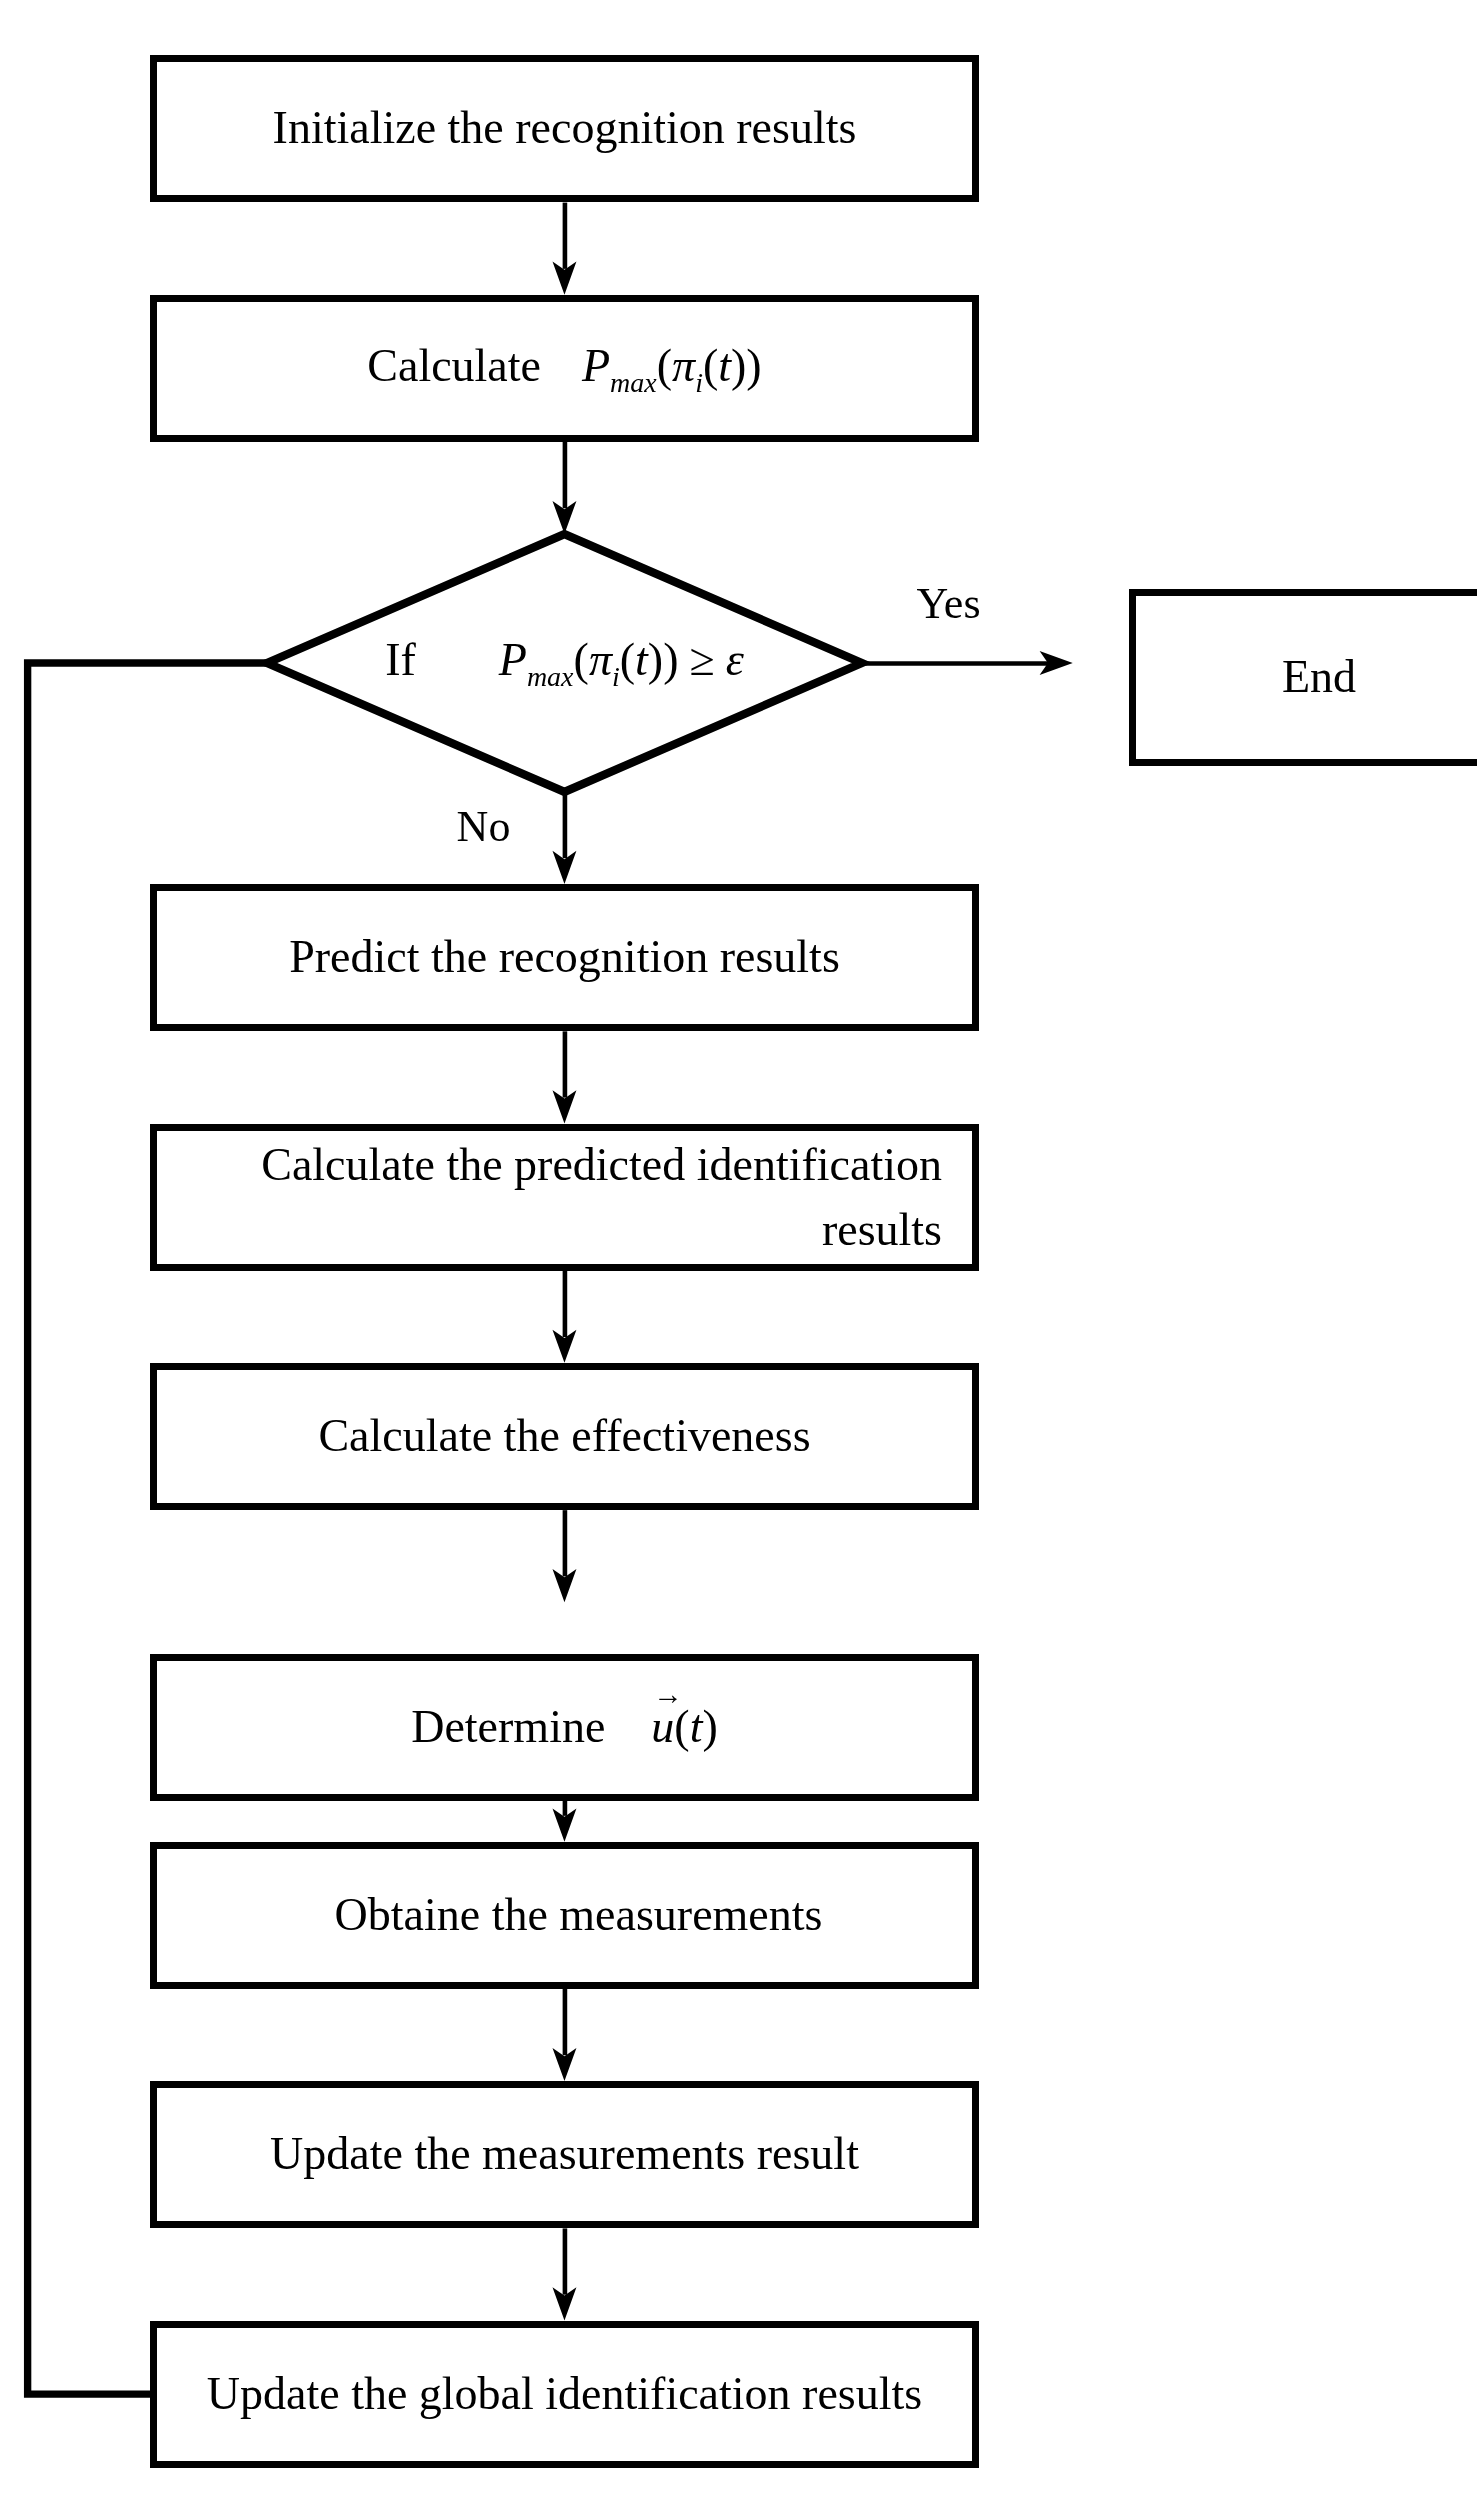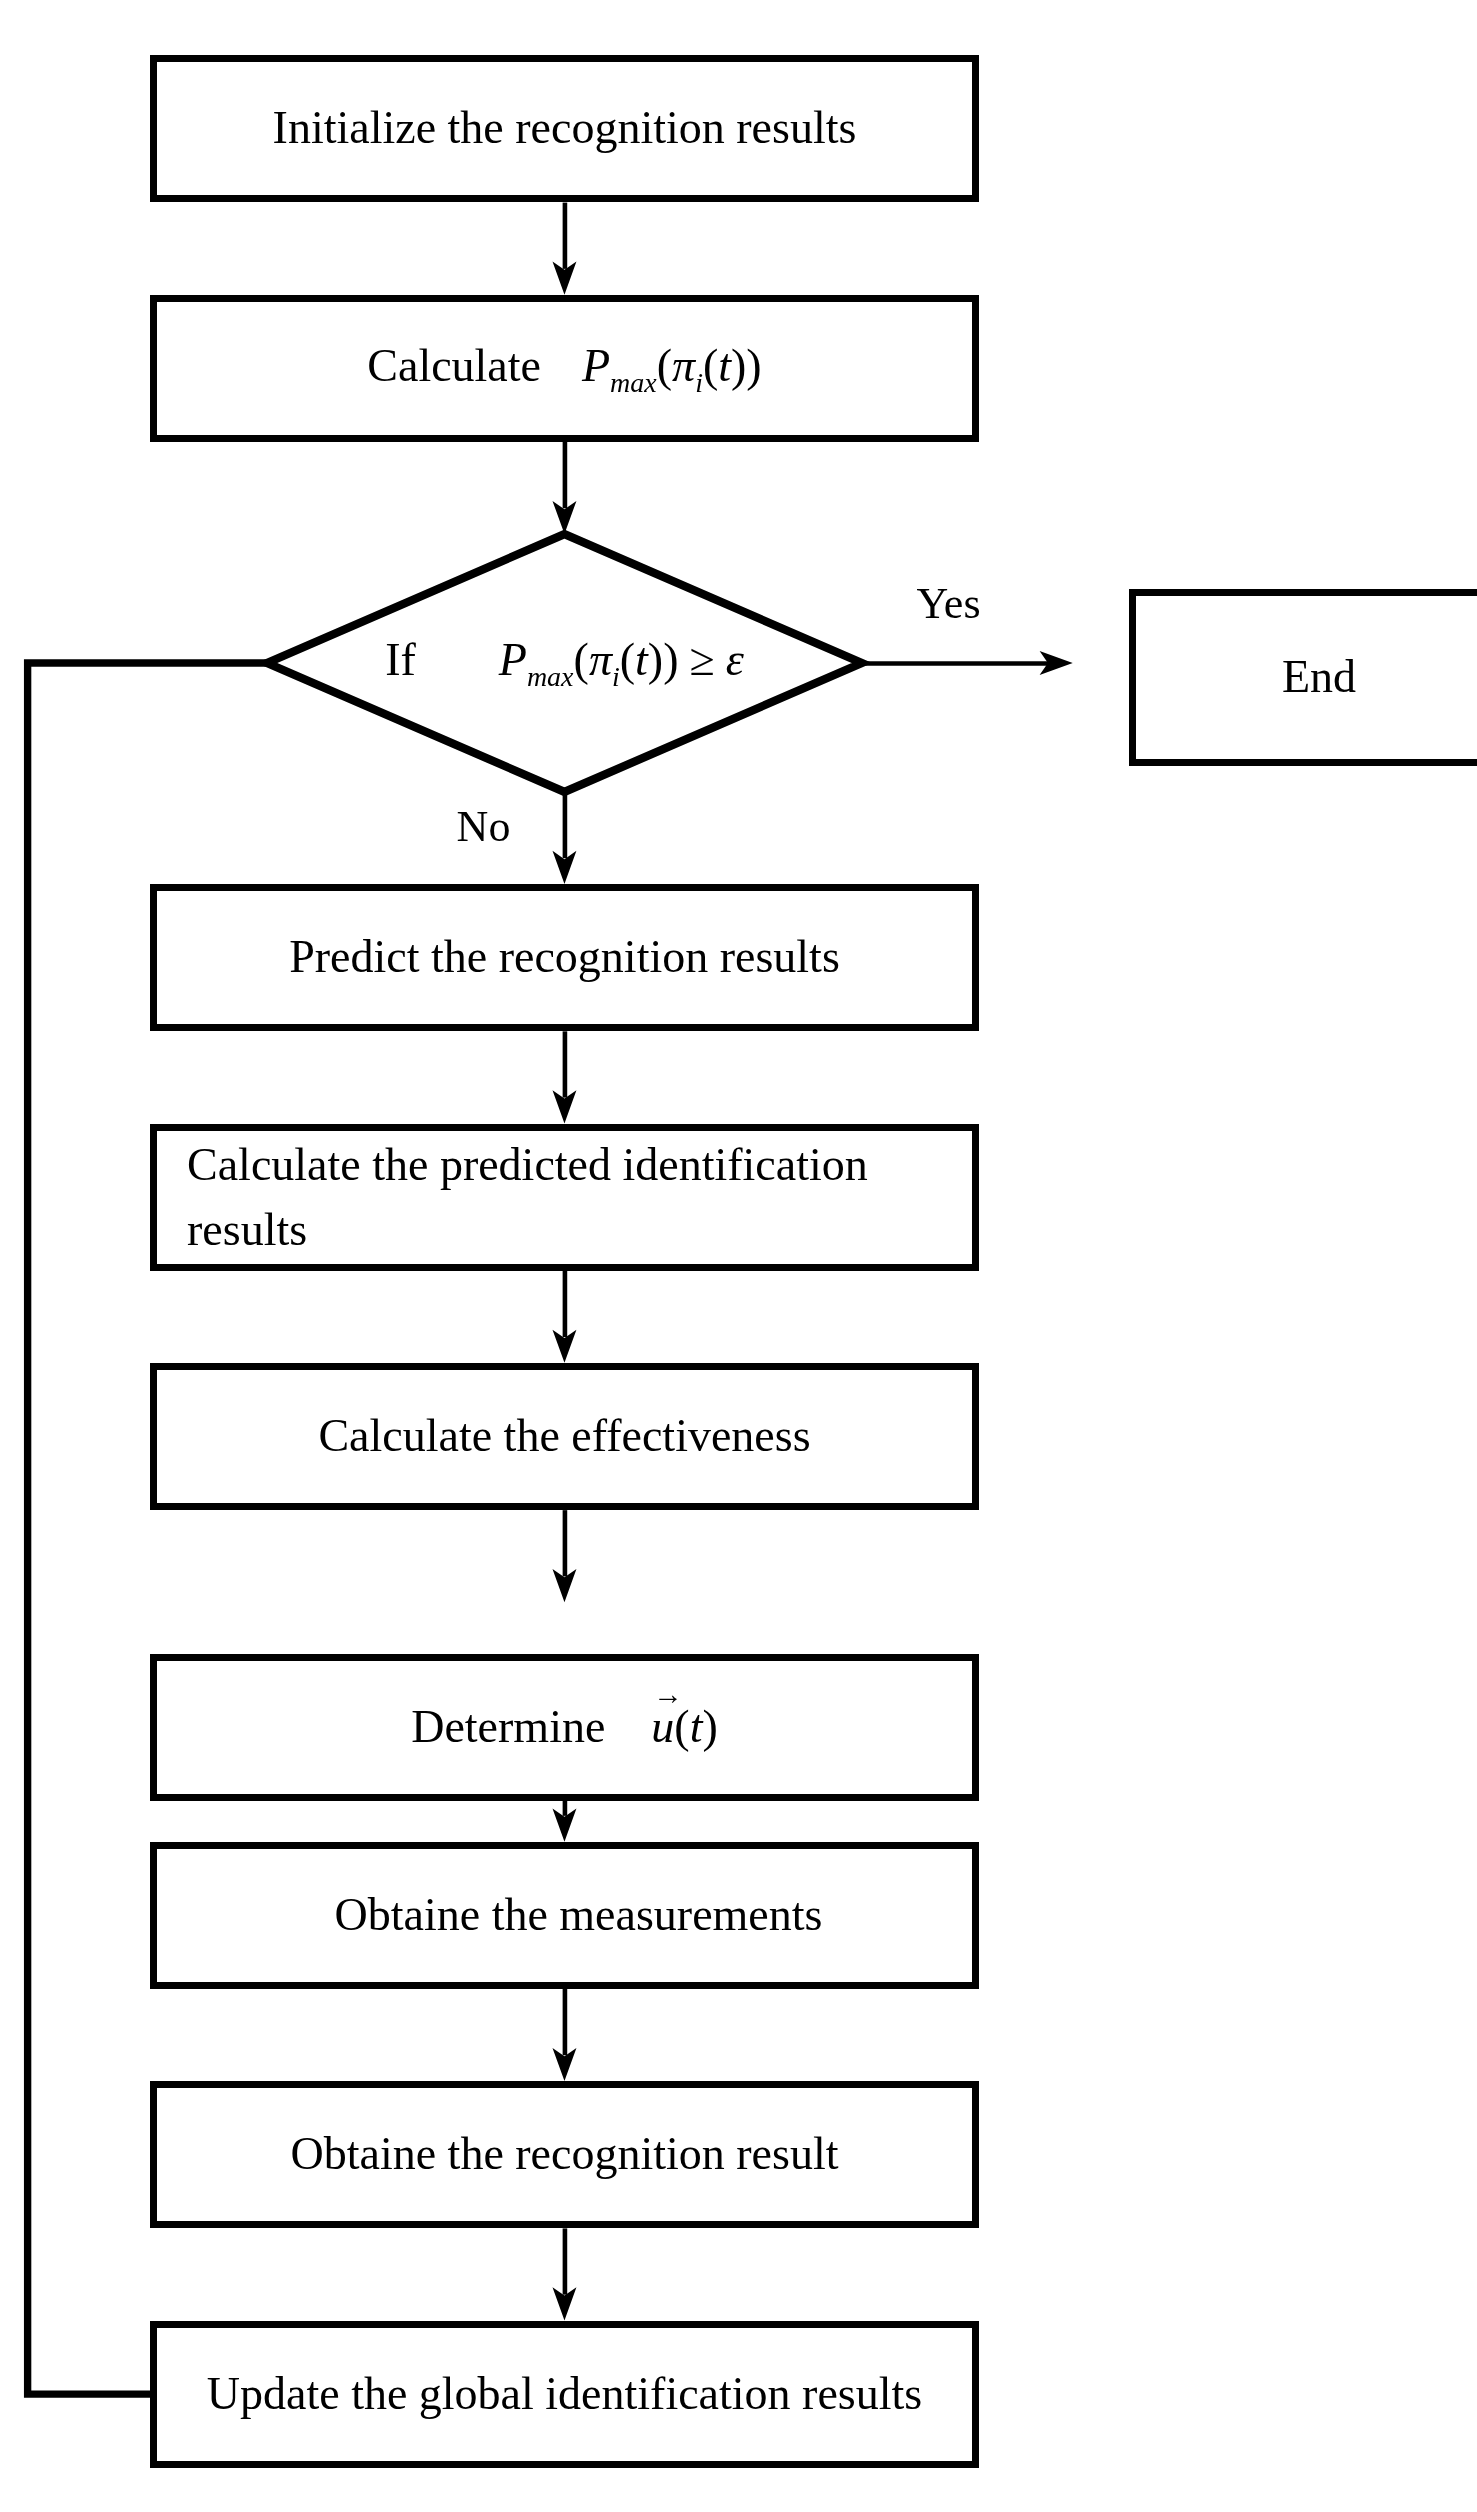--- a/index.html
+++ b/index.html
@@ -22,21 +22,21 @@
     position: absolute;
     left: 150px;
     width: 829px;
     height: 147px;
     background: #ffffff;
     border: 7.4px solid #000000;
     box-sizing: border-box;
     display: flex;
     align-items: center;
     justify-content: center;
-    text-align: left;
+    text-align: right;
     font-size: 46px;
     line-height: 1.4;
   }
   .node .inner { display: inline-block; }
   .wrap-820 { max-width: 755px; }
   #n1 { top: 55px; }
   #n2 { top: 295px; }
   #n3 { top: 884px; }
   #n4 { top: 1124px; }
   #n5 { top: 1363px; }
@@ -172,21 +172,21 @@
     <span class="inner">
       <span>Determine</span><span class="formula gap-50"><span class="vec"><span class="vec-arrow">→</span><span class="it">u</span></span><span>(</span><span class="it">t</span><span>)</span></span>
     </span>
   </div>
 
   <div class="node" id="n7">
     <span class="inner">Obtaine the measurements</span>
   </div>
 
   <div class="node" id="n8">
-    <span class="inner">Obtaine the recognition result</span>
+    <span class="inner">Update the measurements result</span>
   </div>
 
   <div class="node" id="n9">
     <span class="inner">Update the global identification results</span>
   </div>
 
 </div>
 
 
 </body></html>

